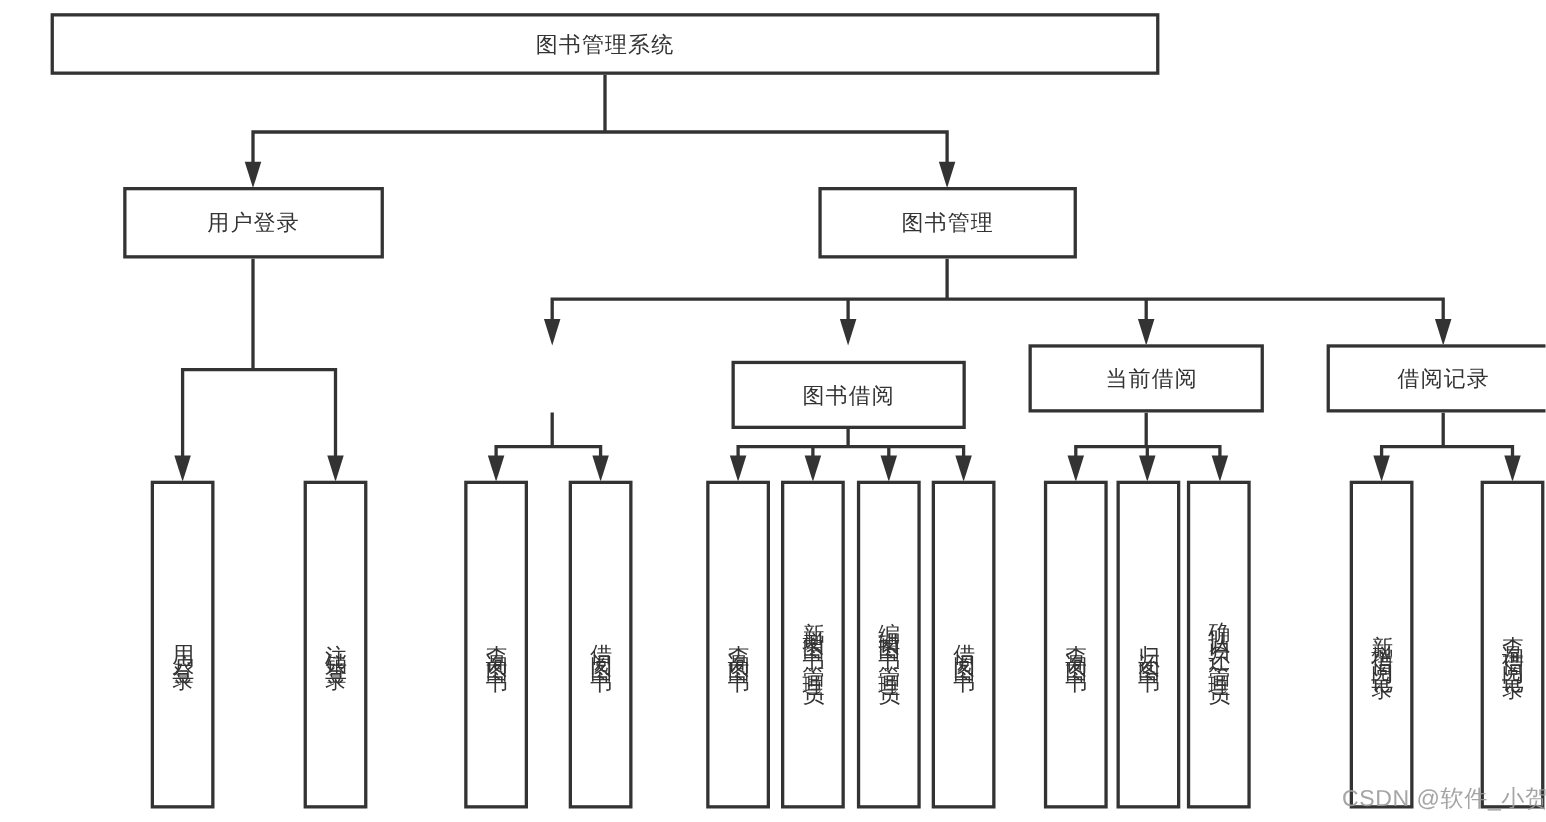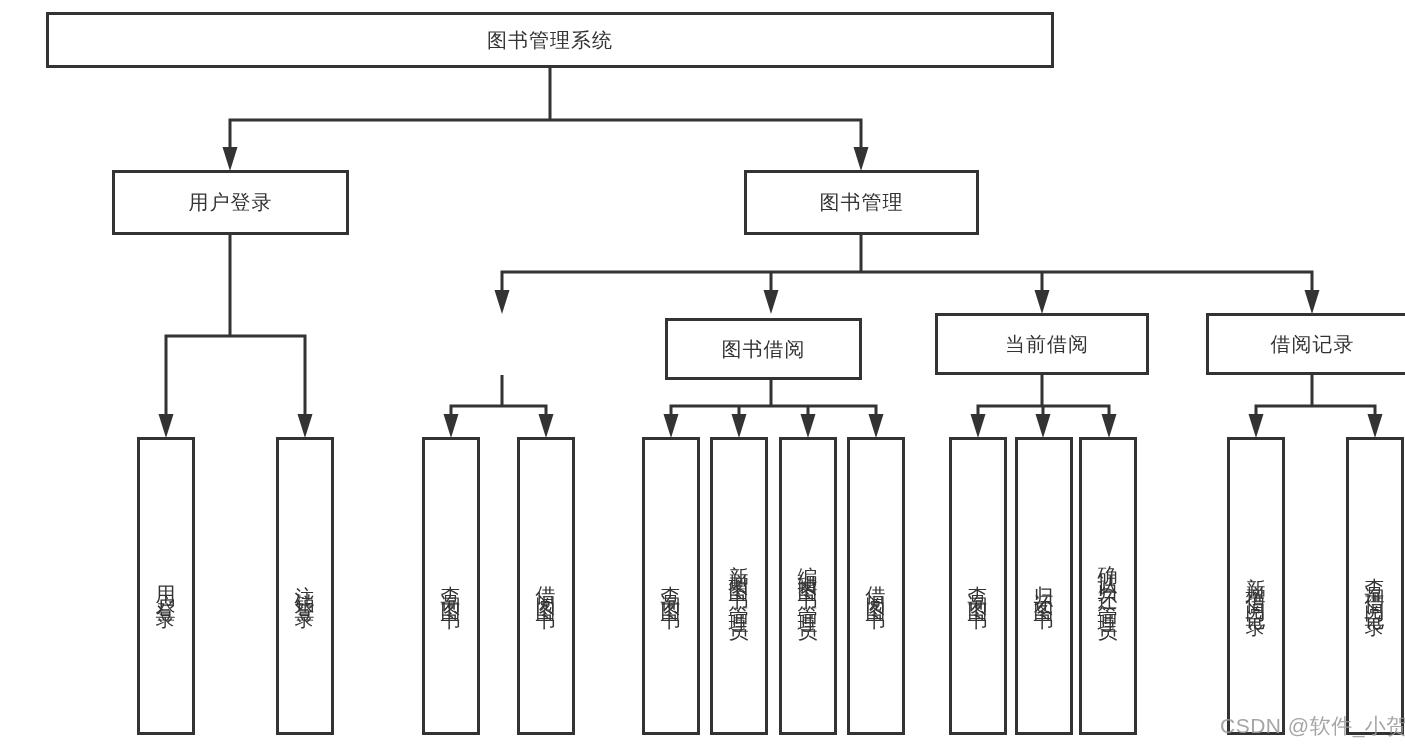--- a/index.html
+++ b/index.html
@@ -94,21 +94,21 @@
       <polygon points="1216.5,414 1231.5,414 1224,438"></polygon>
       <polygon points="1335.5,414 1350.5,414 1343,438"></polygon>
     </g>
   </svg>
 
   <div class="node hbox" style="left:14px; top:12px; width:1008px; height:56px;">图书管理系统</div>
 
   <div class="node hbox" style="left:80px; top:170px; width:237px; height:65px;">用户登录</div>
   <div class="node hbox" style="left:712px; top:170px; width:235px; height:65px;">图书管理</div>
 
-  <div class="node hbox" style="left:633px; top:318px; width:197px; height:62px;">图书借阅</div>
+  <div class="node hbox" style="left:633px; top:328px; width:213px; height:62px;">图书借阅</div>
   <div class="node hbox" style="left:903px; top:313px; width:214px; height:62px;padding-left:10px;">当前借阅</div>
   <div class="node hbox" style="left:1174px; top:313px; width:213px; height:62px;">借阅记录</div>
 
   <div class="node vbox" style="left:105px; top:437px; width:58px; height:298px;">用户登录</div>
   <div class="node vbox" style="left:244px; top:437px; width:58px; height:298px;">注销登录</div>
   <div class="node vbox" style="left:390px; top:437px; width:58px; height:298px;">查询图书</div>
   <div class="node vbox" style="left:485px; top:437px; width:58px; height:298px;">借阅图书</div>
   <div class="node vbox" style="left:610px; top:437px; width:58px; height:298px;">查询图书</div>
   <div class="node vbox" style="left:678px; top:437px; width:58px; height:298px;">新增图书（管理员）</div>
   <div class="node vbox" style="left:747px; top:437px; width:58px; height:298px;">编辑图书（管理员）</div>

